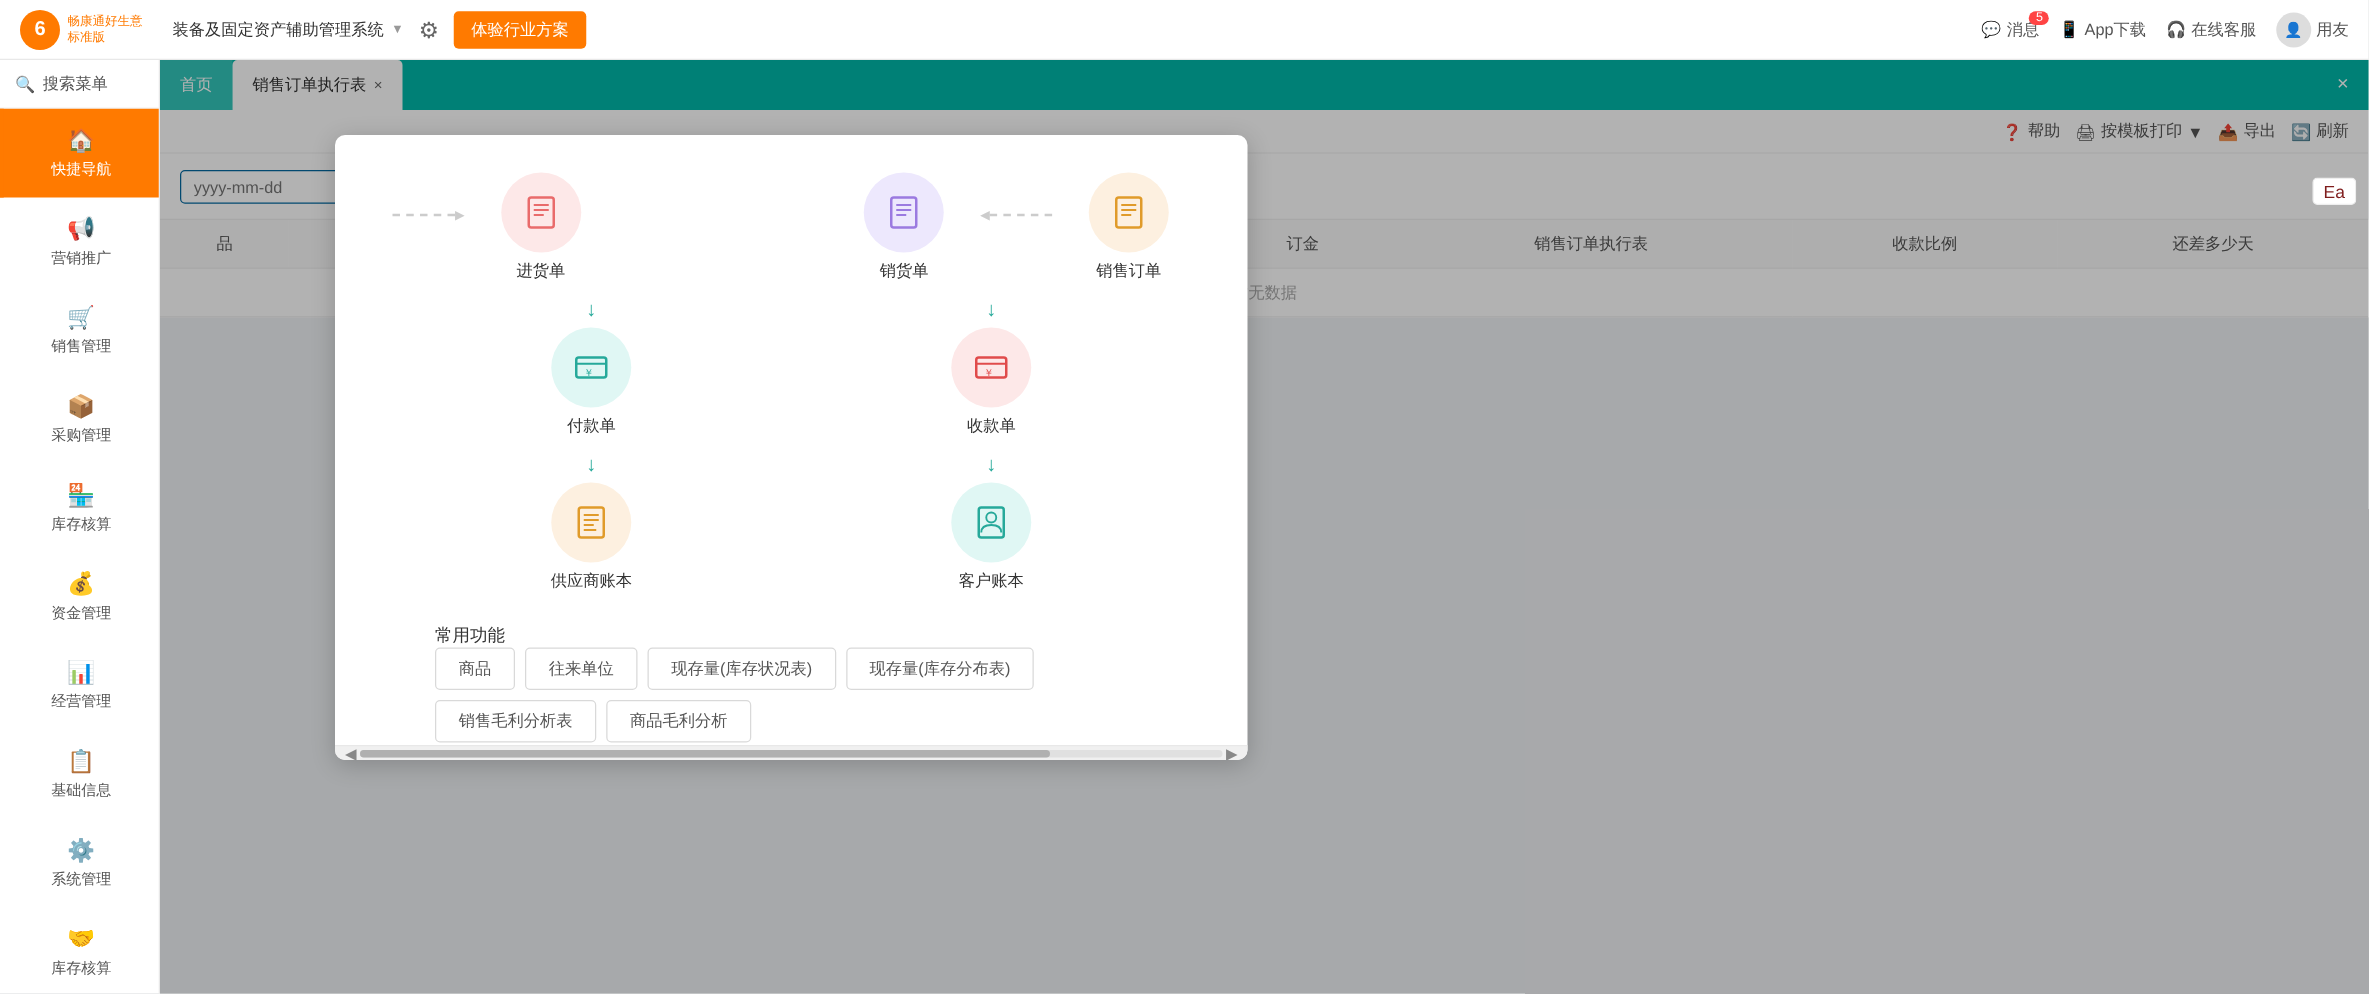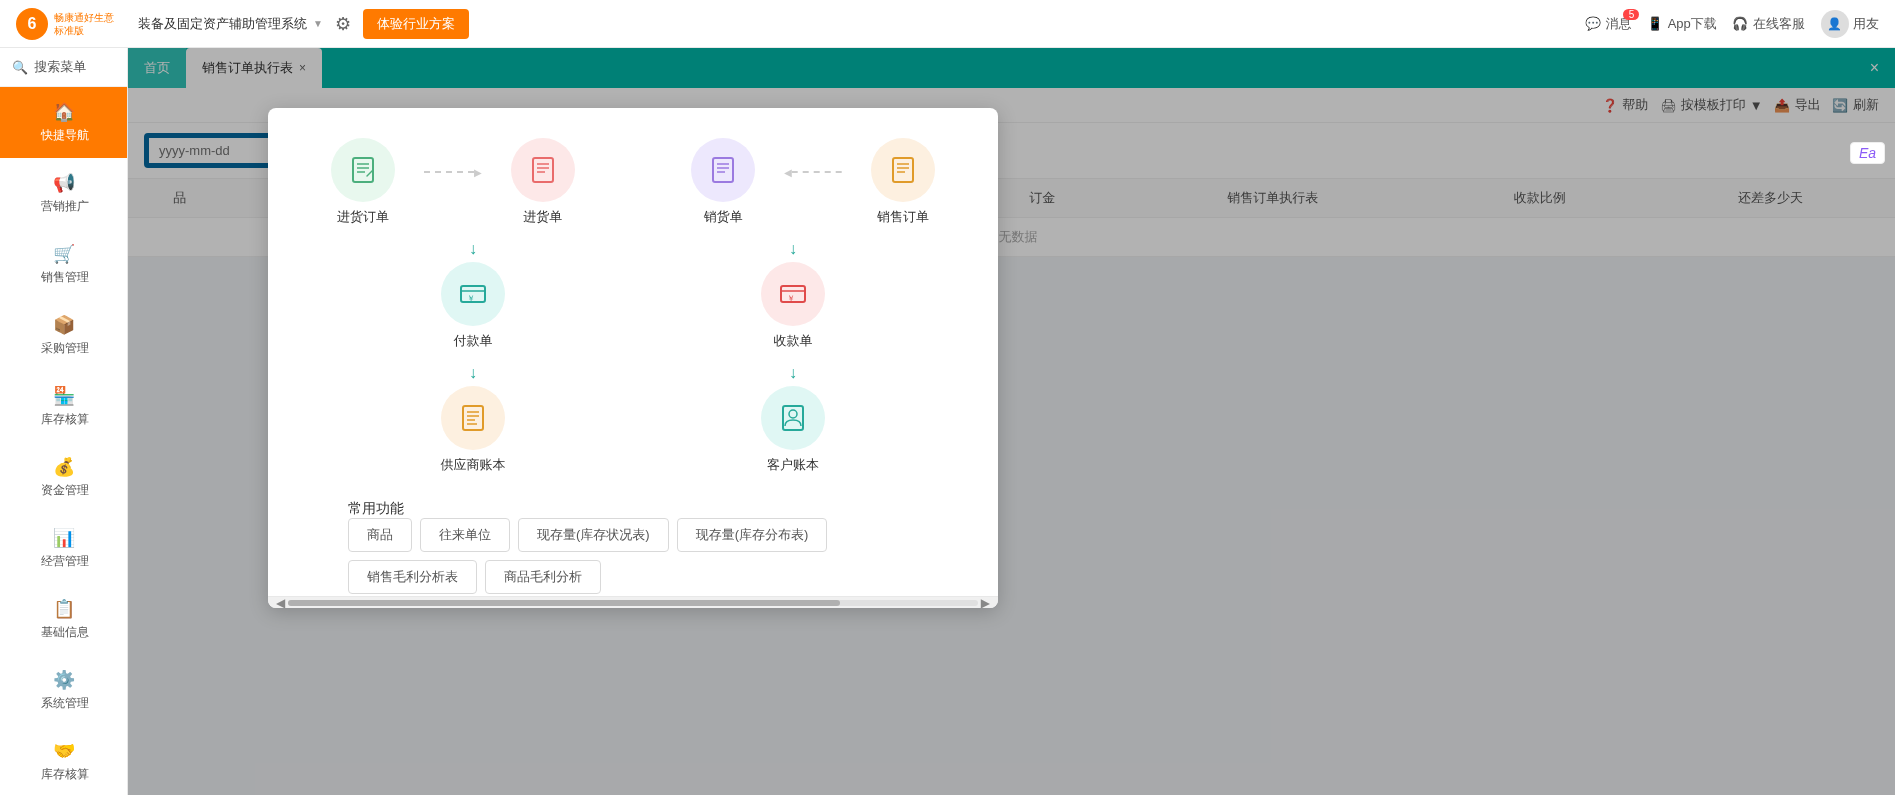--- a/index.html
+++ b/index.html
@@ -40,21 +40,21 @@
     .tab-close-right { margin-left: auto; margin-right: 16px; color: white; font-size: 16px; cursor: pointer; }
 
     
     .content-toolbar { display: flex; align-items: center; padding: 8px 16px; background: white; border-bottom: 1px solid #f0f0f0; gap: 16px; }
     .toolbar-right { margin-left: auto; display: flex; align-items: center; gap: 12px; }
     .toolbar-btn { display: flex; align-items: center; gap: 4px; color: #555; font-size: 13px; cursor: pointer; }
 
     
     .search-bar { display: flex; align-items: center; padding: 10px 16px; background: white; border-bottom: 1px solid #f0f0f0; gap: 12px; flex-wrap: wrap; }
     .search-field { display: flex; align-items: center; gap: 6px; }
-    .search-field input { border: 5px solid #0369a1; border-radius: 4px; padding: 5px 10px; font-size: 13px; outline: none; width: 160px; }
+    .search-field input { border: 1px solid #0369a1; border-radius: 4px; padding: 5px 10px; font-size: 13px; outline: none; width: 160px; }
     .search-field .date-icon { color: #aaa; cursor: pointer; }
     .search-label { font-size: 13px; color: #333; }
     .search-select { border: 1px solid #d9d9d9; border-radius: 4px; padding: 5px 10px; font-size: 13px; width: 200px; }
     .query-btn { background: #ff7a00; color: white; border: none; border-radius: 4px; padding: 6px 20px; font-size: 13px; cursor: pointer; }
     .set-btn { background: white; color: #555; border: 1px solid #d9d9d9; border-radius: 4px; padding: 6px 14px; font-size: 13px; cursor: pointer; }
     .more-condition { color: #ff7a00; font-size: 13px; cursor: pointer; margin-left: 4px; }
 
     
     .data-table { width: 100%; border-collapse: collapse; background: white; }
     .data-table th { background: #fafafa; border-bottom: 1px solid #f0f0f0; padding: 10px 12px; font-size: 13px; color: #555; font-weight: normal; text-align: center; white-space: nowrap; }
@@ -85,21 +85,21 @@
     .func-buttons { display: flex; flex-wrap: wrap; gap: 8px; margin-bottom: 8px; }
     .func-btn { border: 1px solid #d9d9d9; border-radius: 4px; padding: 7px 18px; font-size: 13px; color: #555; background: white; cursor: pointer; }
 
     .modal-scrollbar { height: 12px; background: #f0f0f0; border-top: 1px solid #e8e8e8; display: flex; align-items: center; padding: 0 20px; position: relative; }
     .scrollbar-track { width: 100%; height: 6px; background: #e0e0e0; border-radius: 3px; position: relative; }
     .scrollbar-thumb { position: absolute; left: 0; top: 0; width: 80%; height: 6px; background: #b0b0b0; border-radius: 3px; }
     .scroll-arrow { position: absolute; right: 8px; top: 50%; transform: translateY(-50%); color: #888; font-size: 12px; cursor: pointer; }
     .scroll-arrow-left { position: absolute; left: 8px; top: 50%; transform: translateY(-50%); color: #888; font-size: 12px; cursor: pointer; }
 
     
-    .corner-text { position: absolute; top: 10px; right: 10px; font-size: 13px; color: #8b5cf6; background: white; padding: 2px 6px; border-radius: 4px; font-style: italic; }
+    .corner-text { position: absolute; top: 10px; right: 10px; font-size: 13px; color: #7f1d1d; background: white; padding: 2px 6px; border-radius: 4px; }
   </style>
 </head>
 <body>
 
 <div class="app-wrapper">
 
   <div class="top-bar">
     <div class="logo-area">
       <div class="logo-icon">
           <span>6</span>
@@ -261,32 +261,20 @@
       </div>
 
       <div class="modal-overlay">
         <div class="modal-box">
           <div class="modal-content">
 
             <div class="flow-diagram">
 
               <div class="flow-row">
 
-                <div class="flow-node">
-                  <div class="flow-circle green">
-                    <svg width="32" height="32" viewBox="0 0 32 32" fill="none">
-                      <rect x="6" y="4" width="20" height="24" rx="2" fill="none" stroke="#4caf7d" stroke-width="2"></rect>
-                      <line x1="10" y1="10" x2="22" y2="10" stroke="#4caf7d" stroke-width="1.5"></line>
-                      <line x1="10" y1="14" x2="22" y2="14" stroke="#4caf7d" stroke-width="1.5"></line>
-                      <line x1="10" y1="18" x2="18" y2="18" stroke="#4caf7d" stroke-width="1.5"></line>
-                      <path d="M20 22 L26 16" stroke="#4caf7d" stroke-width="1.5" stroke-linecap="round"></path>
-                    </svg>
-                  </div>
-                  <span class="flow-node-label">进货订单</span>
-                </div>
 
                 <div class="dashed-line" style="margin-bottom:20px;">
                   <div class="line"></div>
                   <span style="color:#ccc;font-size:10px;">▶</span>
                 </div>
 
                 <div class="flow-node">
                   <div class="flow-circle pink">
                     <svg width="32" height="32" viewBox="0 0 32 32" fill="none">
                       <rect x="6" y="4" width="20" height="24" rx="2" fill="none" stroke="#e96b6b" stroke-width="2"></rect>

